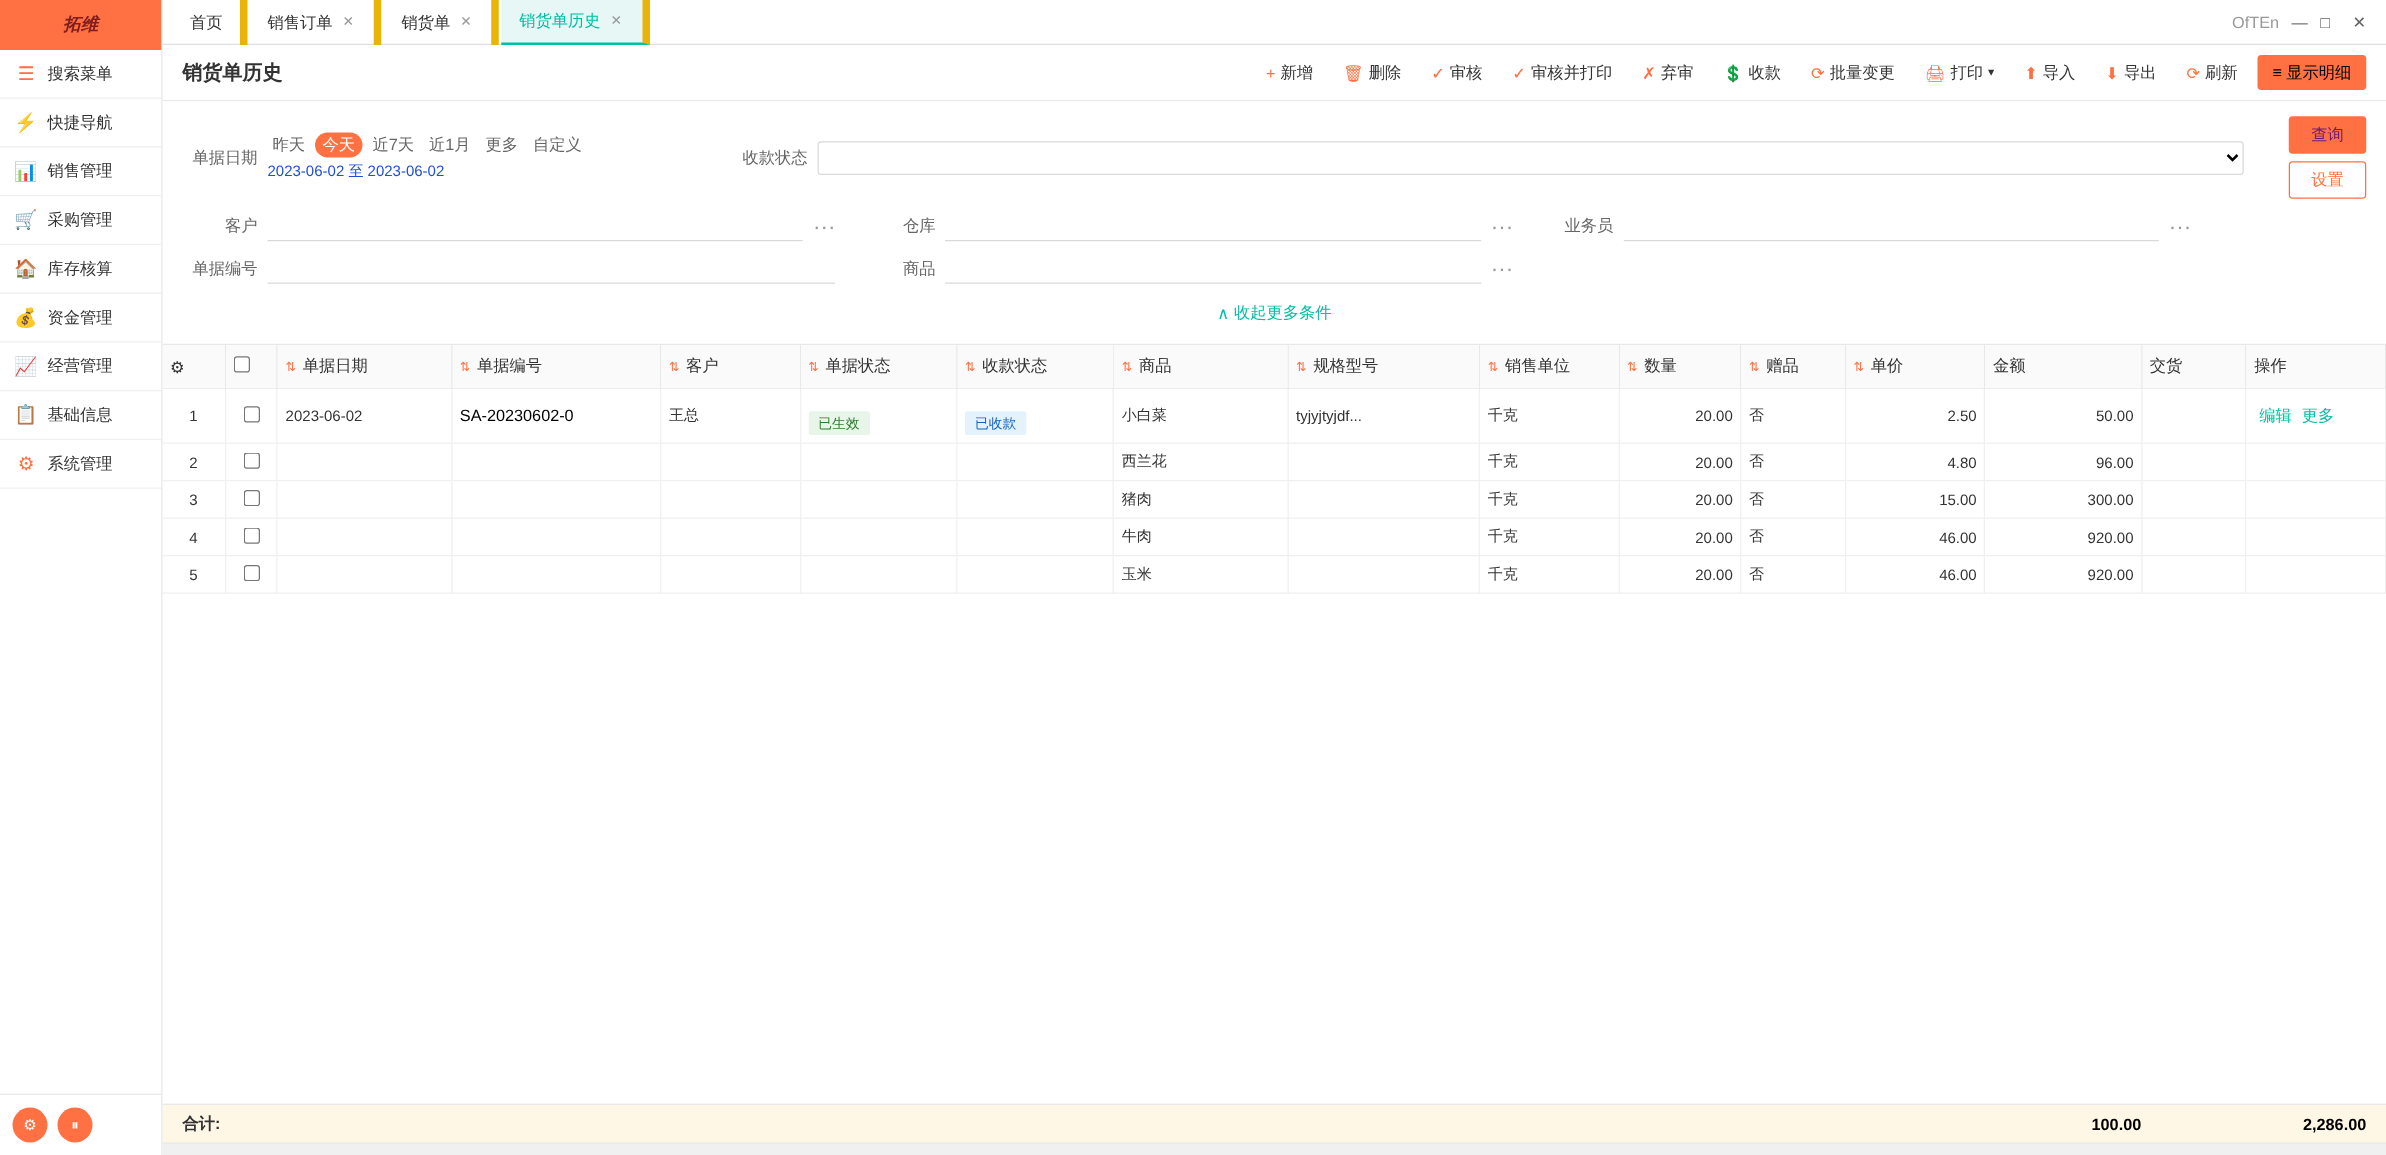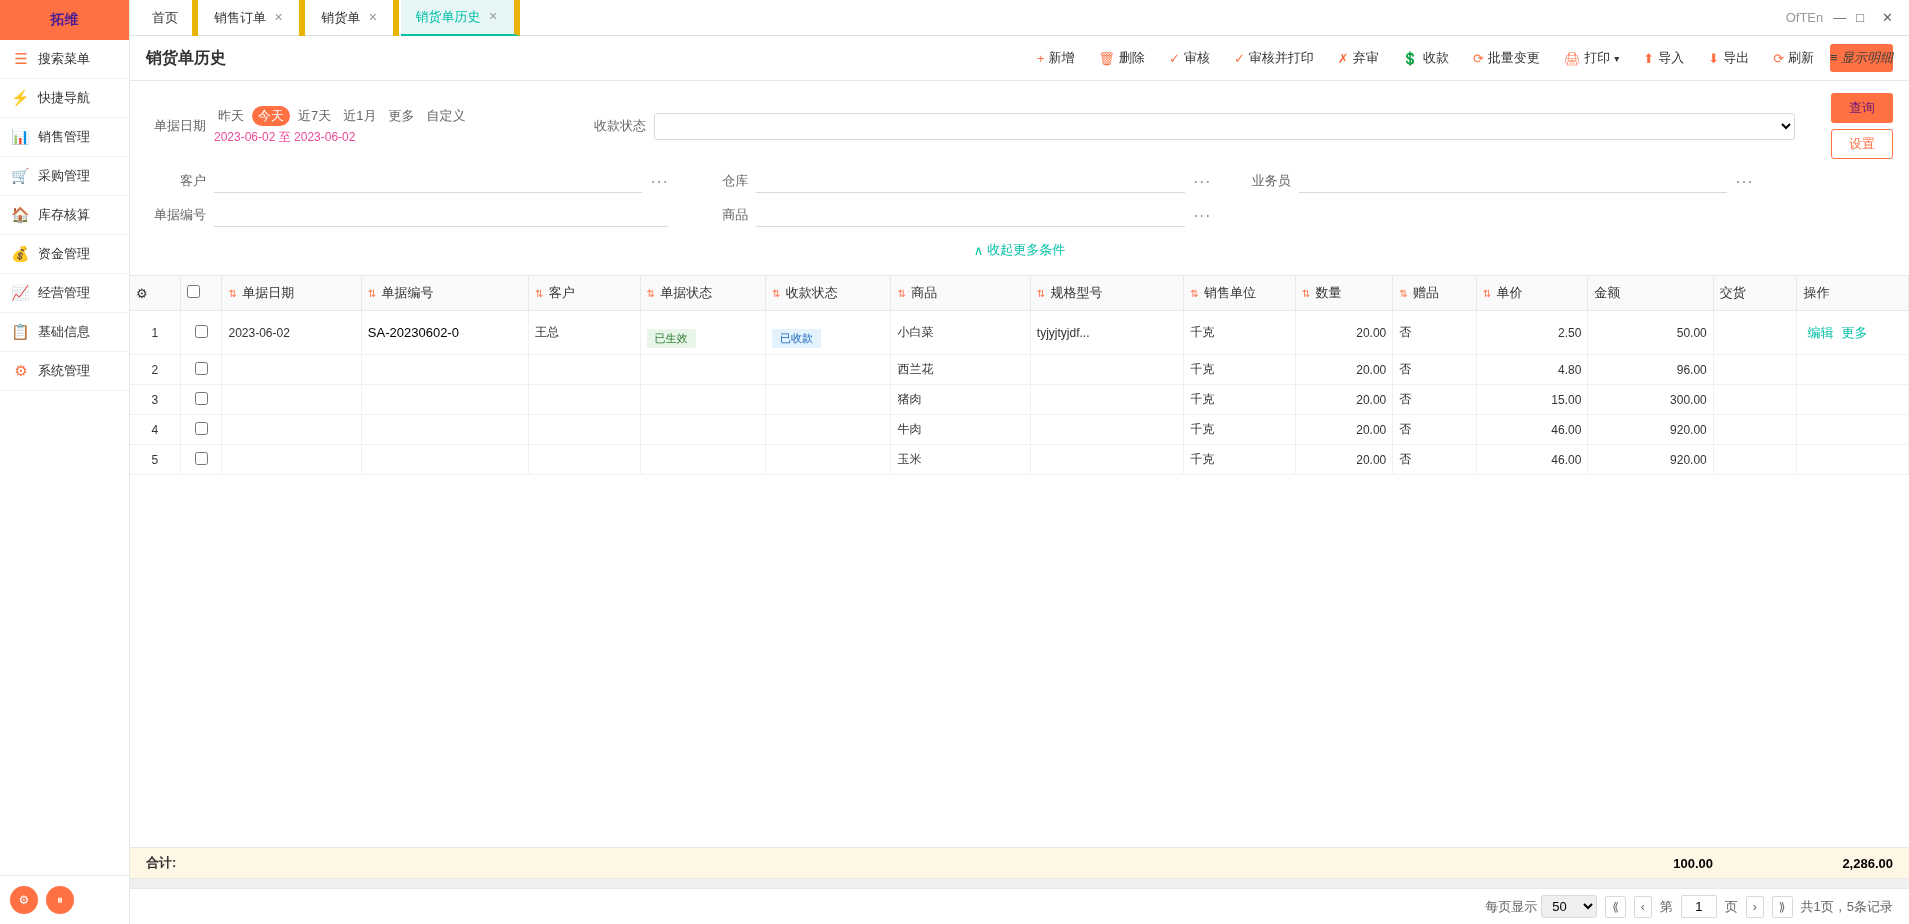--- a/index.html
+++ b/index.html
@@ -13,23 +13,24 @@
       display: flex;
       flex-direction: column;
       flex-shrink: 0;
     }
     .sidebar-logo {
       height: 40px;
       background: #ff7043;
       display: flex;
       align-items: center;
       justify-content: center;
-      color: #4c1d95;
+      color: #7f1d1d;
       font-size: 14px;
       font-weight: bold;
+      font-style: italic;
     }
     .sidebar-item {
       display: flex;
       align-items: center;
       padding: 10px 12px;
       cursor: pointer;
       color: #333;
       gap: 8px;
       border-bottom: 1px solid #f0f0f0;
     }
@@ -123,27 +124,26 @@
       background: none;
       border: none;
       cursor: pointer;
       color: #333;
       font-size: 12px;
       border-radius: 3px;
     }
     .toolbar-btn .btn-icon { color: #ff7043; font-size: 13px; }
     .toolbar-btn-primary {
       background: #ff7043;
-      color: #404040;
+      color: #000000;
       border: none;
-      padding: 5px 0;
+      padding: 5px 12px;
       border-radius: 3px;
       cursor: pointer;
       font-size: 12px;
-      font-style: italic;
     }
 
     
     .filter-area {
       background: #fff;
       padding: 12px 16px;
       border-bottom: 1px solid #e8e8e8;
     }
     .filter-row {
       display: flex;
@@ -175,21 +175,21 @@
       padding: 4px 8px;
       background: #fff;
       font-size: 13px;
       outline: none;
       min-width: 120px;
     }
     .filter-dots { color: #999; font-size: 18px; cursor: pointer; }
     .date-shortcuts { display: flex; align-items: center; gap: 4px; font-size: 12px; color: #666; }
     .date-shortcut { cursor: pointer; padding: 1px 4px; border-radius: 2px; }
     .date-shortcut.active { background: #ff7043; color: #fff; border-radius: 10px; padding: 1px 6px; }
-    .date-range { font-size: 12px; color: #ec4899; margin-top: 3px; }
+    .date-range { font-size: 12px; color: #1d4ed8; margin-top: 3px; }
     .collapse-btn {
       display: flex;
       align-items: center;
       justify-content: center;
       gap: 4px;
       color: #00bfa5;
       cursor: pointer;
       font-size: 12px;
       padding: 4px;
     }
@@ -697,31 +697,14 @@
       <span class="footer-label">合计:</span>
       <span class="footer-spacer"></span>
       <span class="footer-total-qty">100.00</span>
       <span class="footer-total-amt">2,286.00</span>
     </div>
 
     <div class="scroll-bar-area">
       <div class="scroll-bar-inner"></div>
     </div>
 
-    <div class="pagination-bar">
-      <div class="per-page">
-        <span>每页显示</span>
-        <select class="per-page-select">
-          <option value="50">50</option>
-          <option value="100">100</option>
-        </select>
-      </div>
-      <button class="page-nav-btn">⟪</button>
-      <button class="page-nav-btn">‹</button>
-      <span style="color:#666;font-size:13px;">第</span>
-      <input type="text" class="page-input" value="1" style="">
-      <span class="page-info">页</span>
-      <button class="page-nav-btn">›</button>
-      <button class="page-nav-btn">⟫</button>
-      <span class="page-info">共1页，5条记录</span>
-    </div>
   </div>
 </div>
 
 </body></html>

